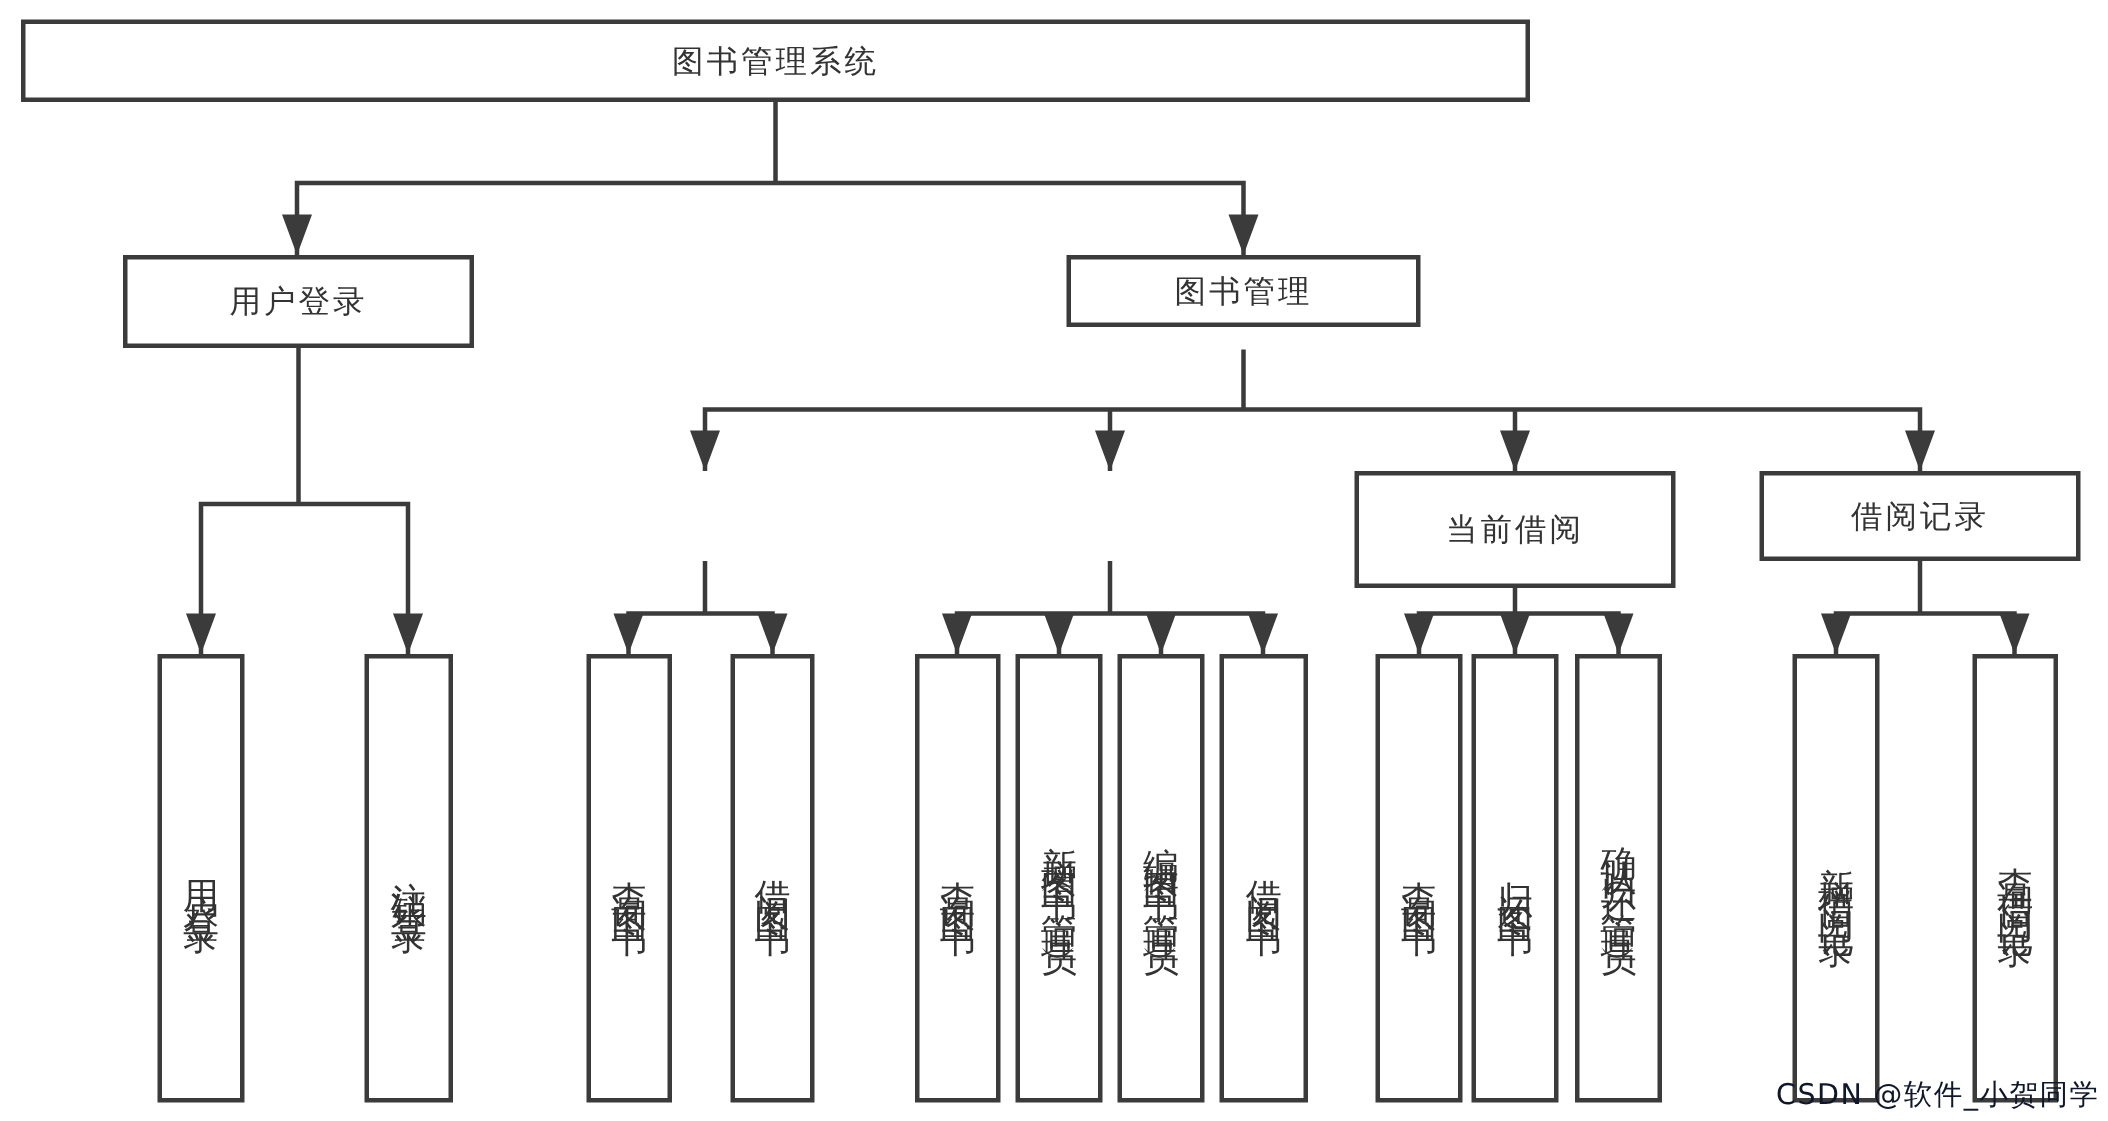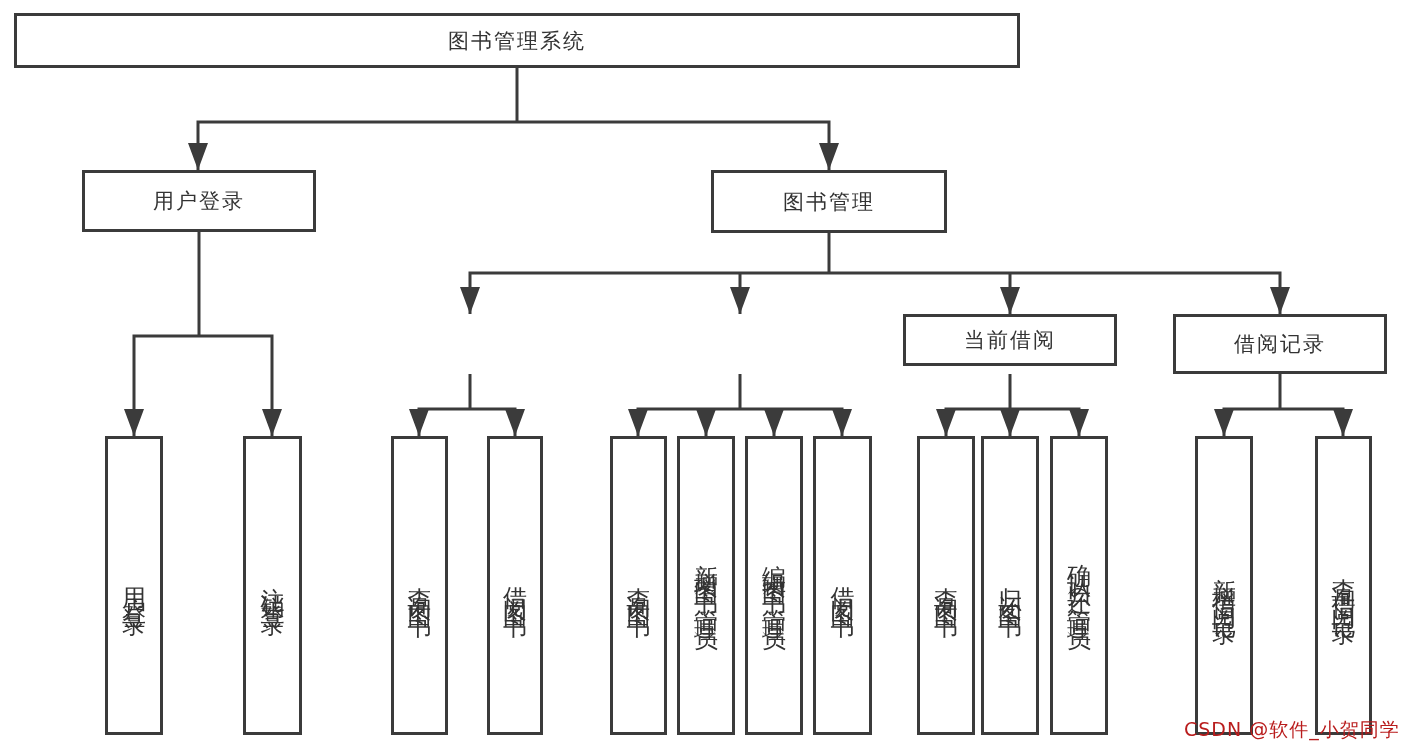--- a/index.html
+++ b/index.html
@@ -18,21 +18,21 @@
     color:#333333; z-index:2;
   }
   .hbox { font-size:21px; letter-spacing:2px; white-space:nowrap; }
   .vbox {
     top:436px; height:299px;
     writing-mode:vertical-rl;
     font-size:24px; letter-spacing:9px; line-height:1;
   }
   .watermark {
     position:absolute; left:1184px; top:717px;
-    font-size:19px; color:#b91c1c; letter-spacing:1px;
+    font-size:19px; color:#0f172a; letter-spacing:1px;
     z-index:5; white-space:nowrap;text-align:right;
   }
 </style>
 </head>
 <body>
 
 <div id="canvas">
 
   <svg id="wires" width="1405" height="747" viewBox="0 0 1405 747">
     <g stroke="#3b3b3b" stroke-width="3" fill="none">
@@ -53,23 +53,23 @@
       M460 287h20l-10 27z M730 287h20l-10 27z M1000 287h20l-10 27z M1270 287h20l-10 27z
       M409 409h20l-10 27z M505 409h20l-10 27z
       M628 409h20l-10 27z M696 409h20l-10 27z M764 409h20l-10 27z M832 409h20l-10 27z
       M936 409h20l-10 27z M1000 409h20l-10 27z M1069 409h20l-10 27z
       M1214 409h20l-10 27z M1333 409h20l-10 27z"></path>
   </svg>
 
   <div class="box hbox" style="left:14px; top:13px; width:1006px; height:55px;">图书管理系统</div>
 
   <div class="box hbox" style="left:82px; top:170px; width:234px; height:62px;">用户登录</div>
-  <div class="box hbox" style="left:711px; top:170px; width:236px; height:63px;">图书管理</div>
+  <div class="box hbox" style="left:711px; top:170px; width:236px; height:48px;">图书管理</div>
 
-  <div class="box hbox" style="left:903px; top:314px; width:214px; height:52px;">当前借阅</div>
+  <div class="box hbox" style="left:903px; top:314px; width:214px; height:78px;">当前借阅</div>
   <div class="box hbox" style="left:1173px; top:314px; width:214px; height:60px;">借阅记录</div>
 
   <div class="box vbox" style="left:105px; width:58px;">用户登录</div>
   <div class="box vbox" style="left:243px; width:59px;">注销登录</div>
   <div class="box vbox" style="left:391px; width:57px;">查询图书</div>
   <div class="box vbox" style="left:487px; width:56px;">借阅图书</div>
   <div class="box vbox" style="left:610px; width:57px;">查询图书</div>
   <div class="box vbox" style="left:677px; width:58px;">新增图书（管理员）</div>
   <div class="box vbox" style="left:745px; width:58px;">编辑图书（管理员）</div>
   <div class="box vbox" style="left:813px; width:59px;">借阅图书</div>

